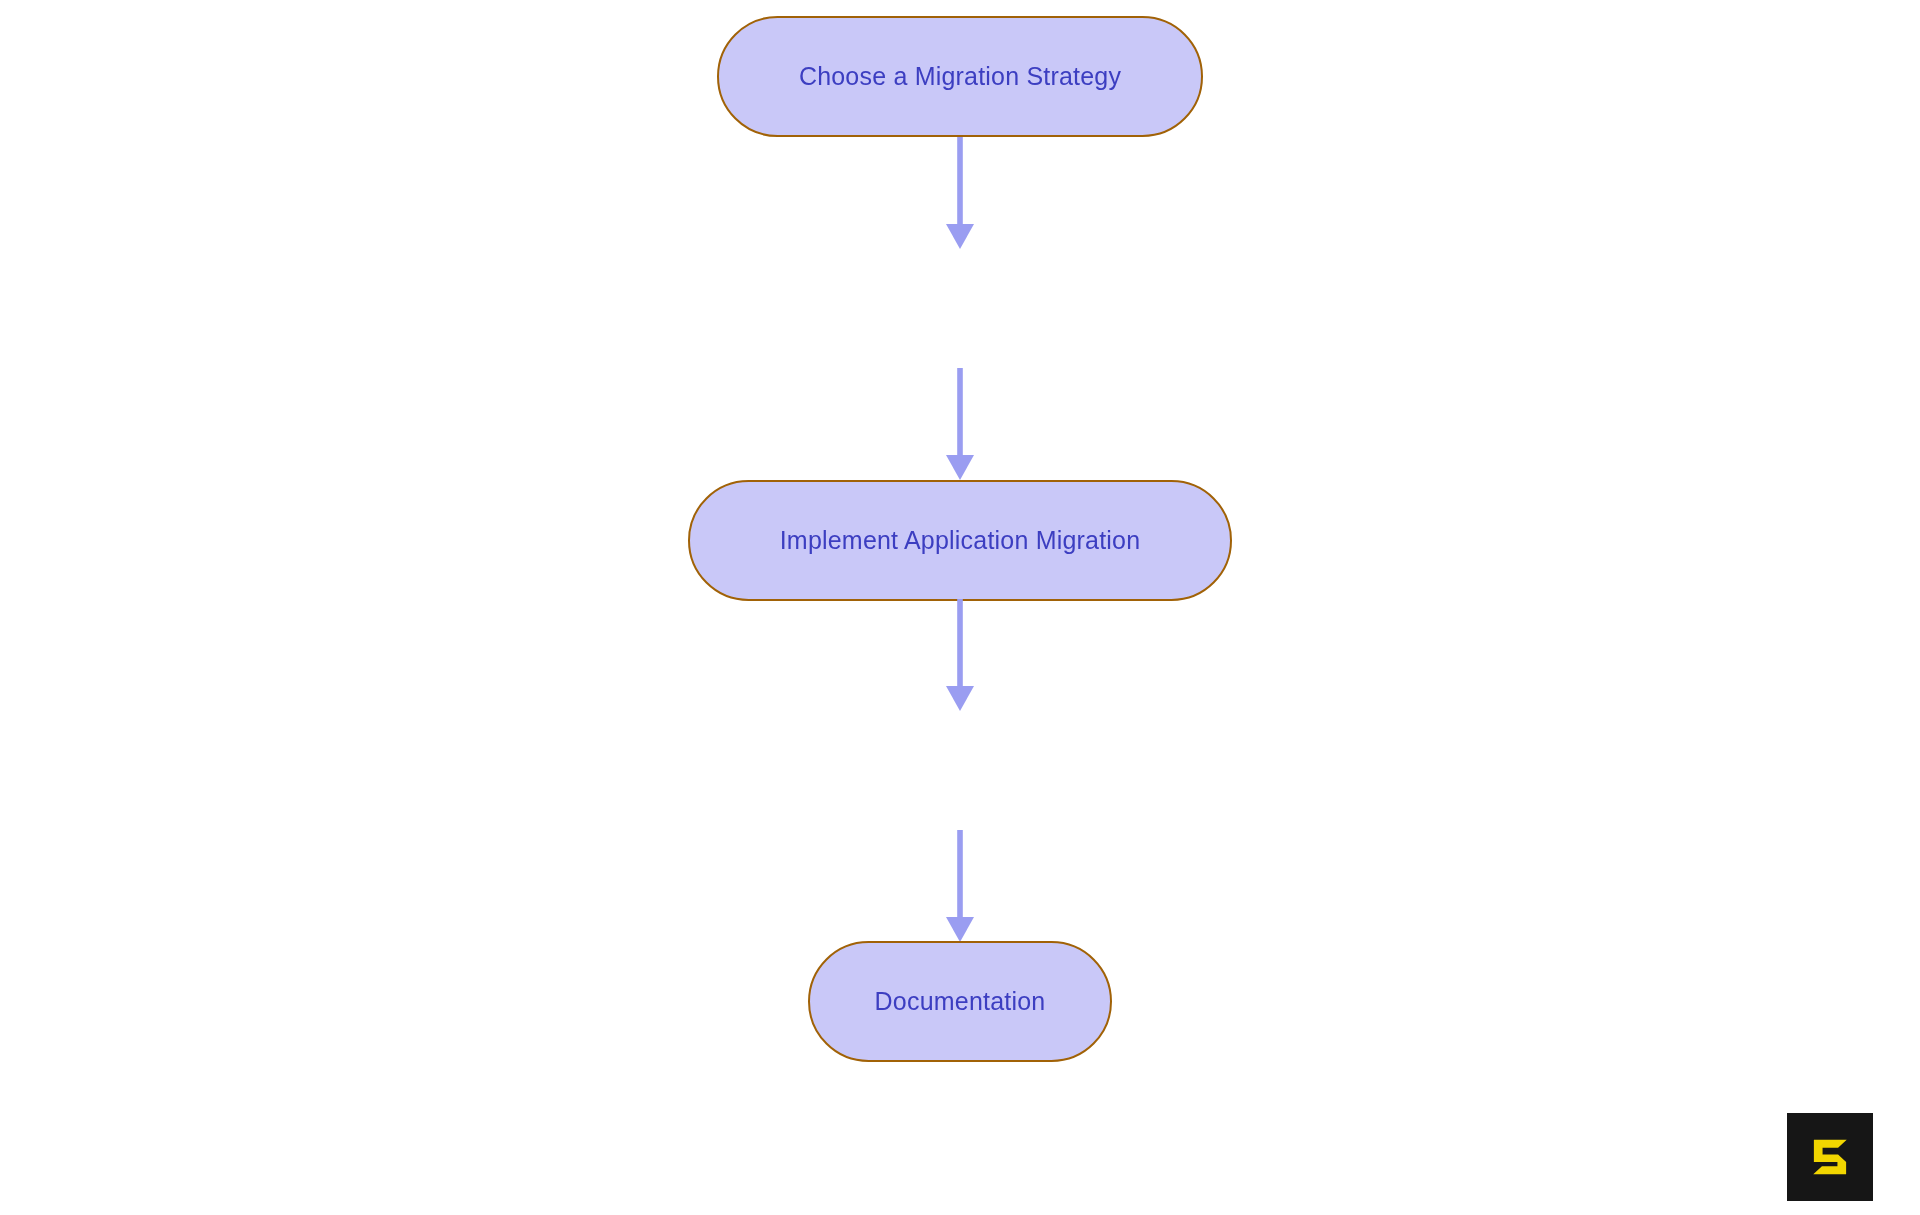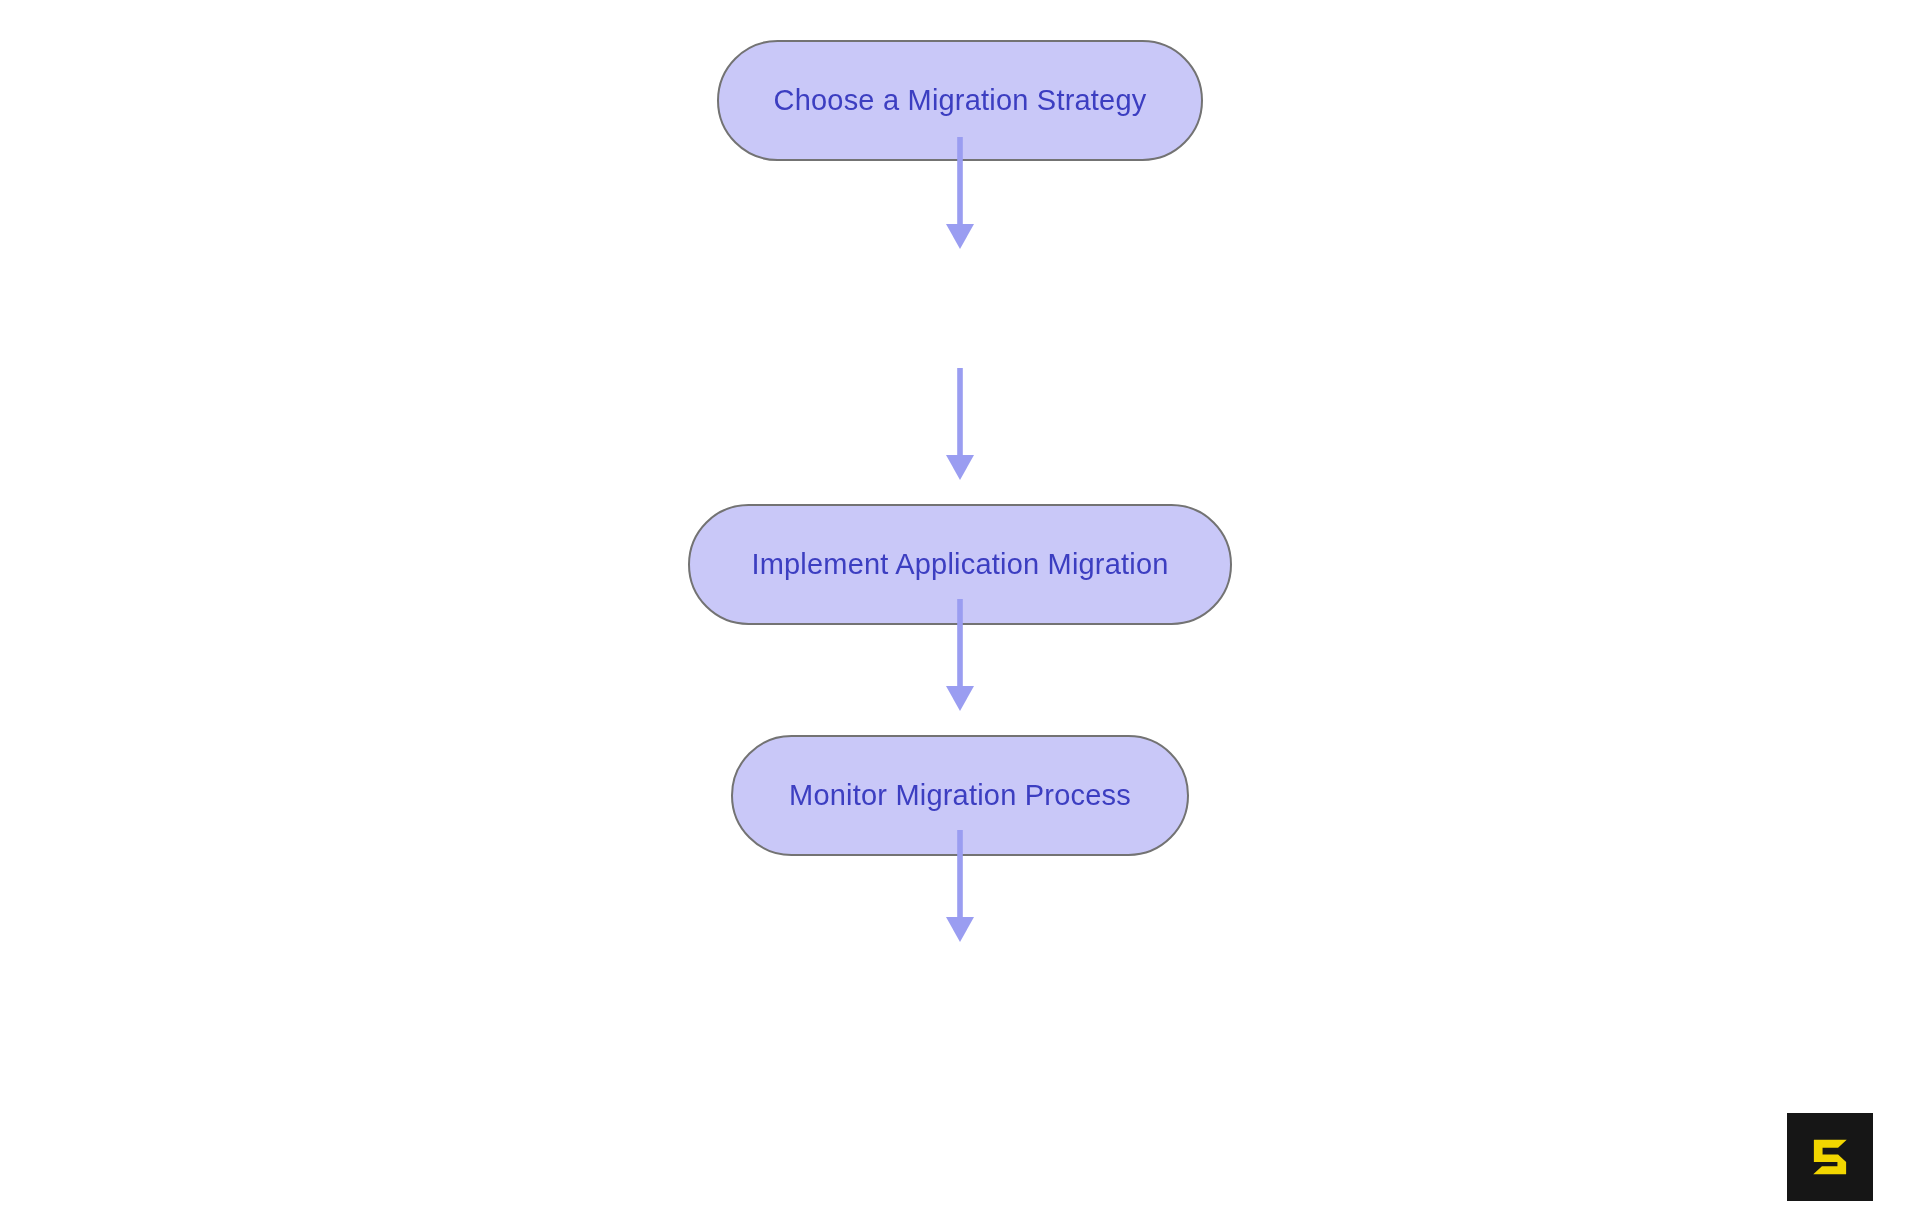--- a/index.html
+++ b/index.html
@@ -14,30 +14,29 @@
     position: relative;
     width: 1920px;
     height: 1215px;
     background: #ffffff;
   }
   .flow-node {
     position: absolute;
     height: 121px;
     border-radius: 61px;
     background: #c9c8f8;
-    border: 2px solid #737373;
+    border: 2px solid #a16207;
     color: #3c3ec1;
-    font-size: 29px;
+    font-size: 25px;
     letter-spacing: 0.2px;
     display: flex;
     align-items: center;
     justify-content: center;
     text-align: center;
     white-space: nowrap;
-    margin-top: 24px;
   }
   .node-1 { left: 717px; top: 16px;  width: 486px; }
   .node-2 { left: 742px; top: 249px; width: 436px; }
   .node-3 { left: 688px; top: 480px; width: 544px; align-items: center; }
   .node-4 { left: 731px; top: 711px; width: 458px; }
   .node-5 { left: 808px; top: 941px; width: 304px; }
   .flow-arrow {
     position: absolute;
     left: 945px;
     width: 30px;
@@ -89,31 +88,31 @@
     <span>Implement Application Migration</span>
   </div>
 
   <div class="flow-arrow arrow-3">
     <svg viewBox="0 0 30 112" xmlns="http://www.w3.org/2000/svg">
       <rect x="12.2" y="0" width="5.6" height="89" fill="#9a9df1"></rect>
       <polygon points="1,87 29,87 15,112" fill="#9a9df1"></polygon>
     </svg>
   </div>
 
-  <div class="flow-node node-4">
-    <span>Monitor Migration Process</span>
-  </div>
 
   <div class="flow-arrow arrow-4">
     <svg viewBox="0 0 30 112" xmlns="http://www.w3.org/2000/svg">
       <rect x="12.2" y="0" width="5.6" height="89" fill="#9a9df1"></rect>
       <polygon points="1,87 29,87 15,112" fill="#9a9df1"></polygon>
     </svg>
   </div>
 
+  <div class="flow-node node-5">
+    <span>Documentation</span>
+  </div>
 
   <div class="brand-logo">
     <svg viewBox="0 0 100 100" xmlns="http://www.w3.org/2000/svg">
       <path fill="#f2d600" d="M 24 22 L 77 22 L 63 35 L 38 35 L 38 46 L 63 46 L 76 58 L 76 78 L 23 78 L 37 65 L 62 65 L 62 58 L 24 58 Z"></path>
     </svg>
   </div>
 
 </div>
 
 </body></html>

